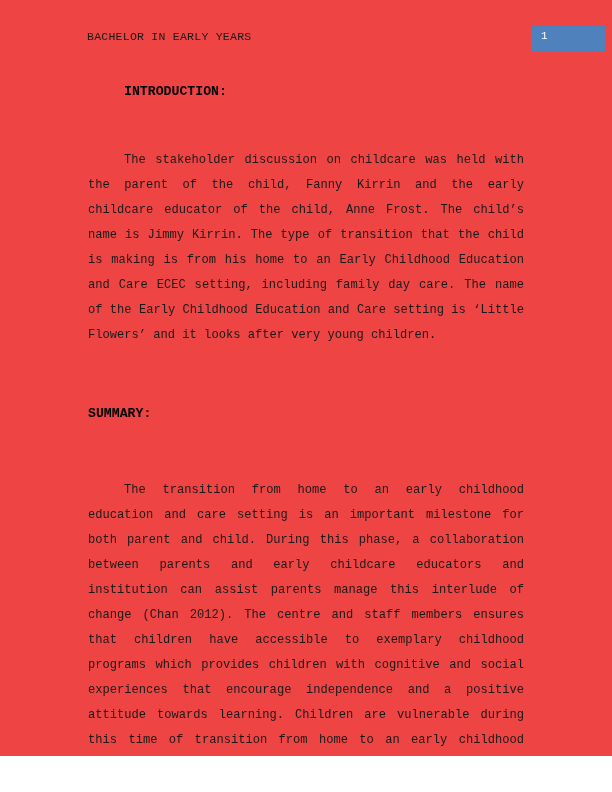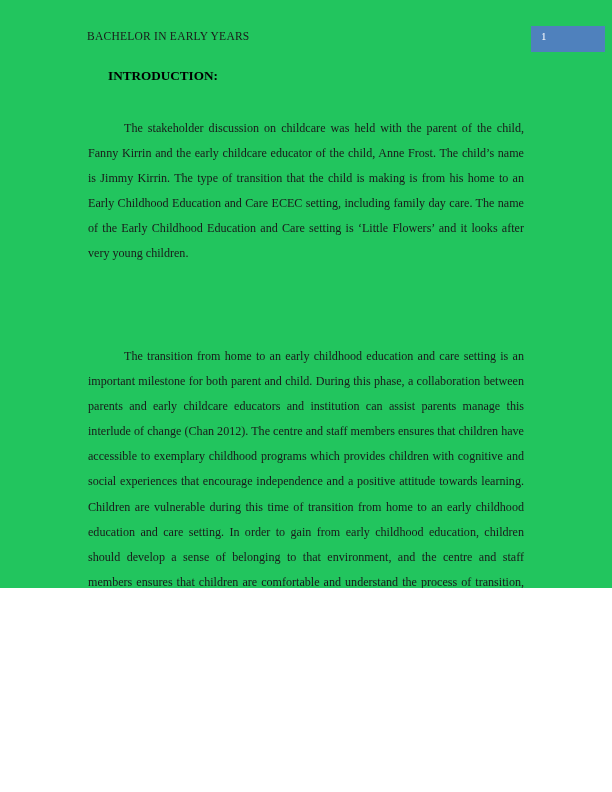--- a/index.html
+++ b/index.html
@@ -3,24 +3,24 @@
 <meta charset="utf-8">
 <style>
   html, body {
     margin: 0;
     padding: 0;
     background: #ffffff;
   }
   .page {
     position: relative;
     width: 612px;
-    height: 588px;
-    background: #22c55e;
+    height: 756px;
+    background: #ef4444;
     overflow: hidden;
-    font-family: Liberation Serif, serif;
+    font-family: Liberation Mono, monospace;
     color: #1a1a1a;
   }
 
   
   .running-header {
     position: absolute;
     left: 0;
     top: 26px;
     width: 612px;
     height: 26px;
@@ -55,21 +55,21 @@
   .content {
     position: absolute;
     left: 72px;
     top: 66px;
     width: 468px;
   }
 
   h2.heading {
     font-size: 13.2px;
     font-weight: bold;
-    margin: 0;
+    margin: 16px;
     line-height: 1.45;
     color: #000000;
   }
   h2.heading.indented {
     padding-left: 36px;
   }
 
   p.body-par {
     font-size: 12.1px;
     line-height: 2.07;
@@ -102,19 +102,20 @@
   <div class="content">
 
     <h2 class="heading indented">INTRODUCTION:</h2>
 
     <div class="gap-after-intro-heading"></div>
 
     <p class="body-par first-indent">The stakeholder discussion on childcare was held with the parent of the child, Fanny Kirrin and the early childcare educator of the child, Anne Frost. The child’s name is Jimmy Kirrin. The type of transition that the child is making is from his home to an Early Childhood Education and Care ECEC setting, including family day care. The name of the Early Childhood Education and Care setting is ‘Little Flowers’ and it looks after very young children.</p>
 
     <div class="gap-before-summary"></div>
 
+    <h2 class="heading">SUMMARY:</h2>
 
     <div class="gap-after-summary-heading"></div>
 
     <p class="body-par first-indent">The transition from home to an early childhood education and care setting is an important milestone for both parent and child. During this phase, a collaboration between parents and early childcare educators and institution can assist parents manage this interlude of change (Chan 2012). The centre and staff members ensures that children have accessible to exemplary childhood programs which provides children with cognitive and social experiences that encourage independence and a positive attitude towards learning. Children are vulnerable during this time of transition from home to an early childhood education and care setting. In order to gain from early childhood education, children should develop a sense of belonging to that environment, and the centre and staff members ensures that children are comfortable and understand the process of transition, practices and routines of the childhood care centre. During this period of transition, children may also struggle with being away from the parents and it is the responsibility of the childcare educators and staff members to step in and make the child feel at home. The information that is shared with parents about the transitional process of home to centre includes information about a child’s behaviour, learning and experiences. The centre ensures that families are well involved. The centre supports children who are priority learners by subsidizing the fees of children coming from financially disadvantaged families thereby ensuring that these children also get a chance to attend our centre and develop their cognitive and social abilities. Our centre supports a sense of belonging for both parents and children as they transition into our centre by ensuring that there is a partnership between the parent and the childcare centre, which aids in the development of a child. We ensure that there is a strong connection between a parent and a childcare provider so that the parent of the child feels reassured entrusting their</p>
 
   </div>
 </div>
 
 </body></html>

